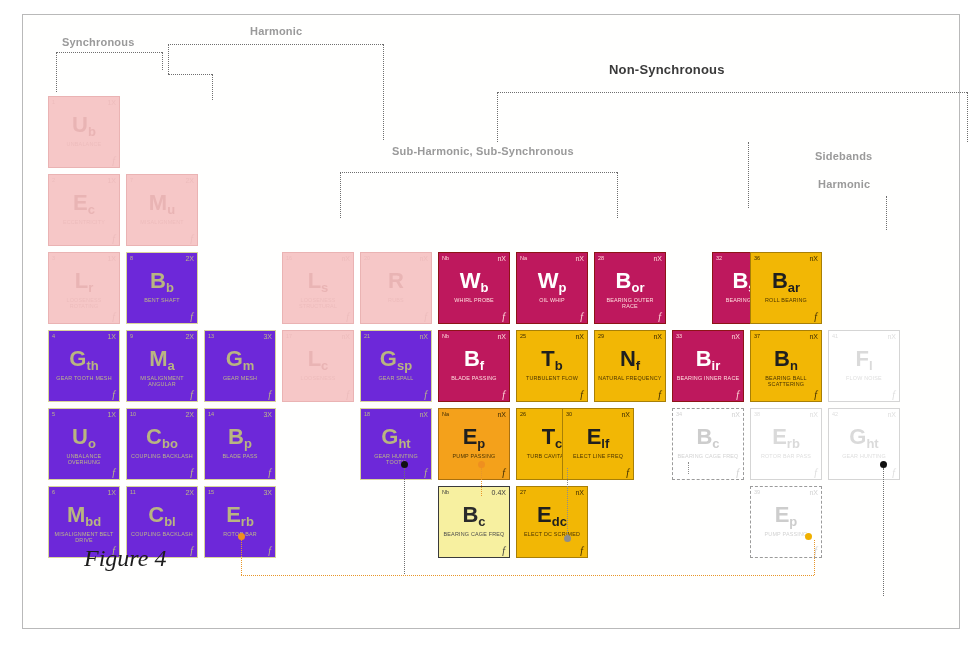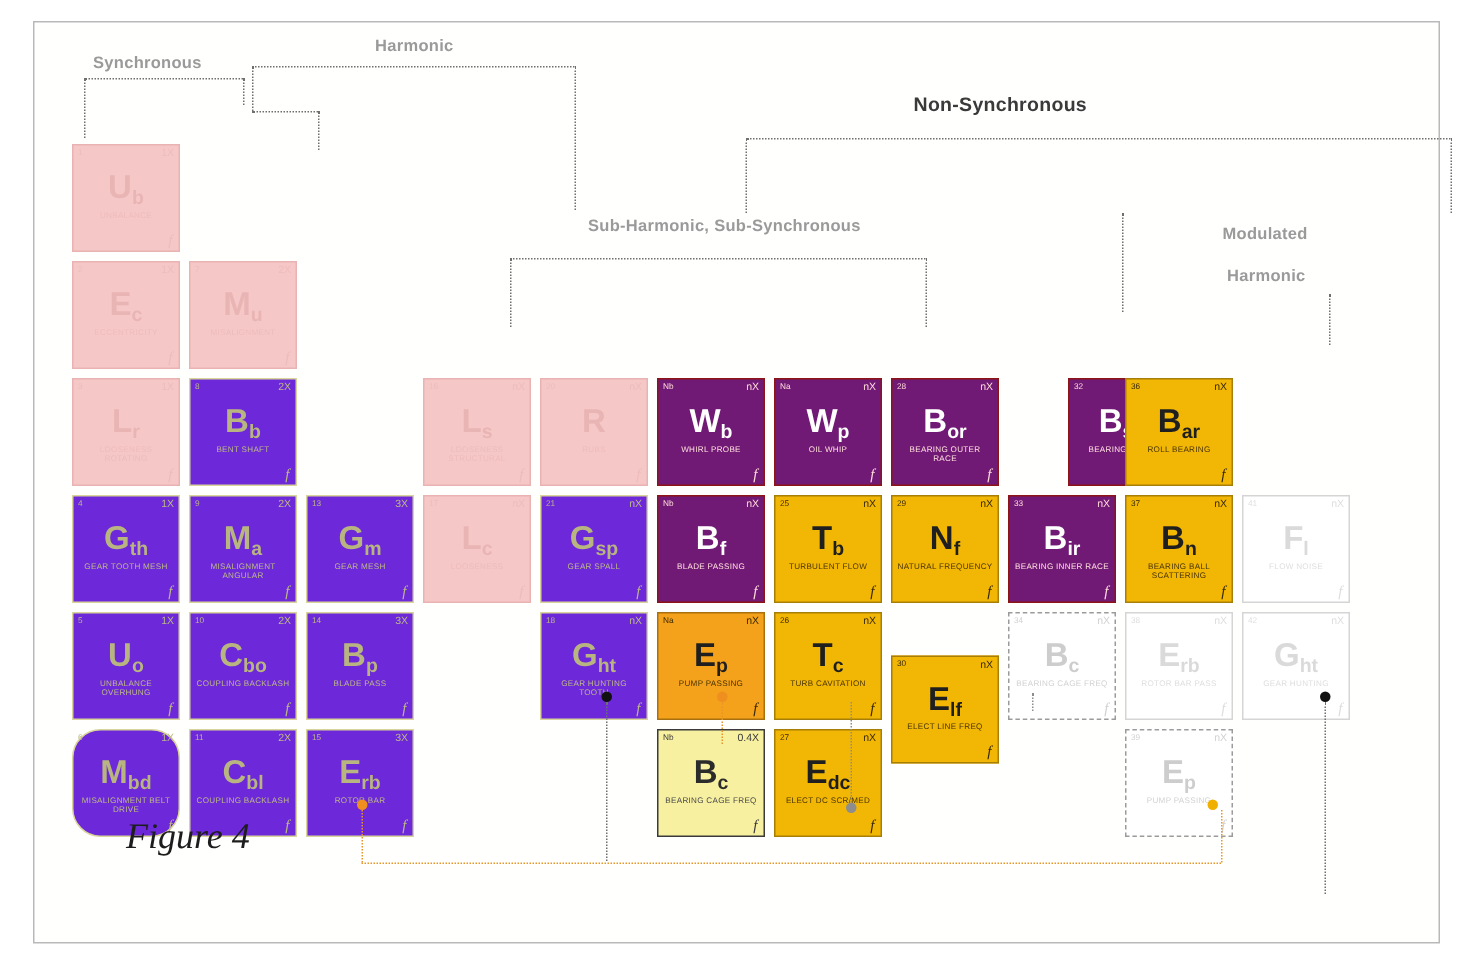--- a/index.html
+++ b/index.html
@@ -82,21 +82,21 @@
 
   .yellow { background:#6d28d9; border-color:#d8d49a; }
   .yellow .sym{ color:#b9b581; }
   .yellow .name,.yellow .tl,.yellow .tr,.yellow .br{ color:#bcb888; }
 
   .yellow-strong{ background:#f7f0a0; border-color:#3a3a3a; }
   .yellow-strong .sym{ color:#2b2b2b; }
   .yellow-strong .name{ color:#4b4b4b; }
   .yellow-strong .tl,.yellow-strong .tr,.yellow-strong .br{ color:#3a3a3a; }
 
-  .red    { background:#701a75; border-color:#8d1416; }
+  .red    { background:#be185d; border-color:#8d1416; }
   .red .sym{ color:#ffffff; }
   .red .name{ color:#ffdede; }
   .red .tl,.red .tr,.red .br{ color:#ffd9d9; }
 
   .orange { background:#f4a11b; border-color:#a9700f; }
   .orange .sym{ color:#1f1f1f; }
   .orange .name{ color:#4a3403; }
   .orange .tl,.orange .tr,.orange .br{ color:#3b2a03; }
 
   .amber  { background:#f2b705; border-color:#a87f06; }
@@ -154,21 +154,21 @@
 </head>
 <body>
 
 <div id="canvas">
   <div class="frame"></div>
 
   <div class="cat faded" style="left:62px;top:36px;">Synchronous</div>
   <div class="cat faded small" style="left:250px;top:25px;">Harmonic</div>
   <div class="cat" style="left:609px;top:62px;font-size:13px;">Non-Synchronous</div>
   <div class="cat faded small" style="left:392px;top:145px;">Sub-Harmonic, Sub-Synchronous</div>
-  <div class="cat faded small" style="left:815px;top:150px;">Modulated</div>
+  <div class="cat faded small" style="left:815px;top:150px;">Sidebands</div>
   <div class="cat faded small" style="left:818px;top:178px;">Harmonic</div>
 
   <div class="vline" style="left:56px;top:52px;height:40px;"></div>
   <div class="hline" style="left:56px;top:52px;width:106px;"></div>
   <div class="vline" style="left:162px;top:52px;height:18px;"></div>
 
   <div class="hline" style="left:168px;top:44px;width:215px;"></div>
   <div class="vline" style="left:168px;top:44px;height:30px;"></div>
   <div class="hline" style="left:168px;top:74px;width:44px;"></div>
   <div class="vline" style="left:212px;top:74px;height:26px;"></div>
@@ -333,21 +333,21 @@
         <div class="name">PUMP PASSING</div>
         <div class="br">f</div>
       </div>
       <div class="tile amber" style="left: 516px; top: 408px;">
         <div class="tl">26</div>
         <div class="tr">nX</div>
         <div class="sym"><span>T</span><sub>c</sub></div>
         <div class="name">TURB CAVITATION</div>
         <div class="br">f</div>
       </div>
-      <div class="tile amber" style="left: 594px; top: 408px; margin-top: 29px;">
+      <div class="tile amber" style="left: 562px; top: 408px;">
         <div class="tl">30</div>
         <div class="tr">nX</div>
         <div class="sym"><span>E</span><sub>lf</sub></div>
         <div class="name">ELECT LINE FREQ</div>
         <div class="br">f</div>
       </div>
       <div class="tile dashed" style="left: 672px; top: 408px;">
         <div class="tl">34</div>
         <div class="tr">nX</div>
         <div class="sym"><span>B</span><sub>c</sub></div>
@@ -361,21 +361,21 @@
         <div class="name">ROTOR BAR PASS</div>
         <div class="br">f</div>
       </div>
       <div class="tile ghost" style="left: 828px; top: 408px;">
         <div class="tl">42</div>
         <div class="tr">nX</div>
         <div class="sym"><span>G</span><sub>ht</sub></div>
         <div class="name">GEAR HUNTING</div>
         <div class="br">f</div>
       </div>
-      <div class="tile yellow" style="left: 48px; top: 486px; border-radius: 19px;">
+      <div class="tile yellow" style="left: 48px; top: 486px;">
         <div class="tl">6</div>
         <div class="tr">1X</div>
         <div class="sym"><span>M</span><sub>bd</sub></div>
         <div class="name">MISALIGNMENT BELT DRIVE</div>
         <div class="br">f</div>
       </div>
       <div class="tile yellow" style="left: 126px; top: 486px;">
         <div class="tl">11</div>
         <div class="tr">2X</div>
         <div class="sym"><span>C</span><sub>bl</sub></div>

